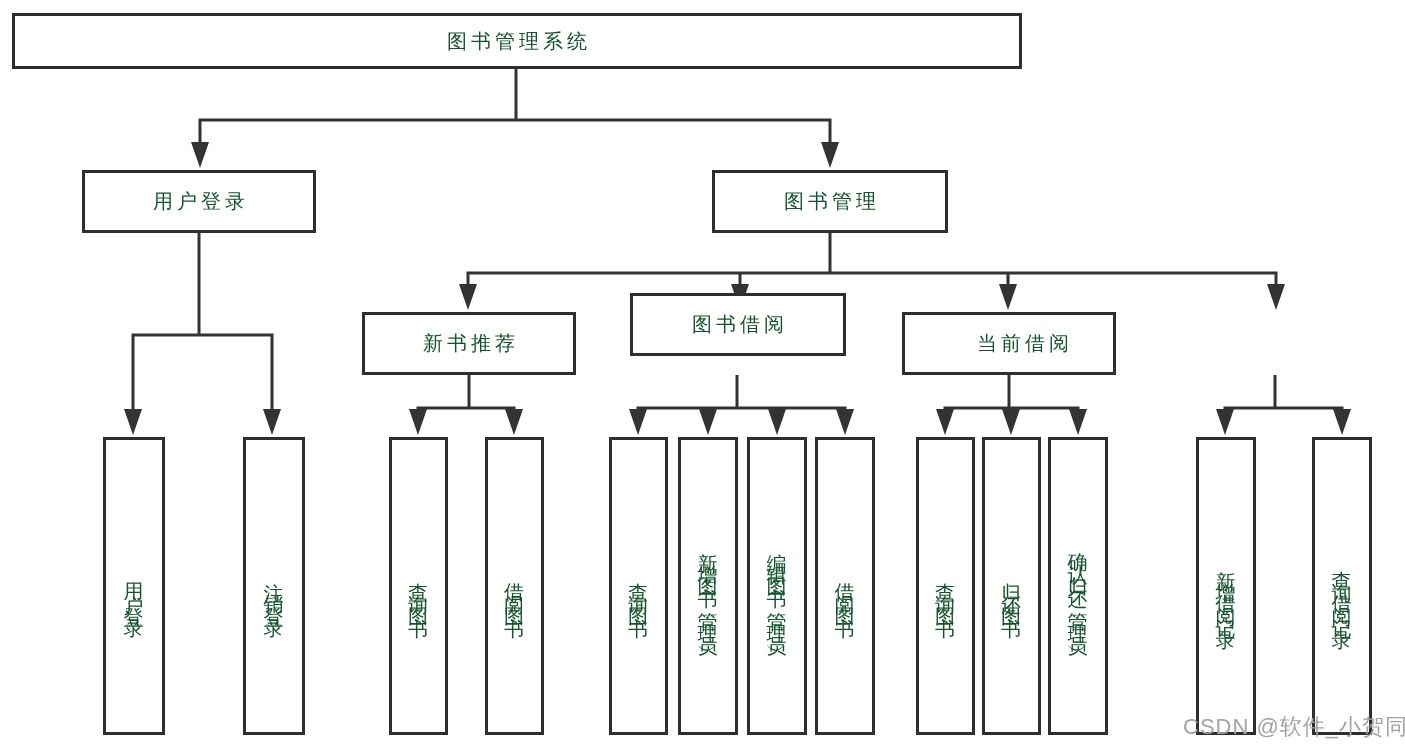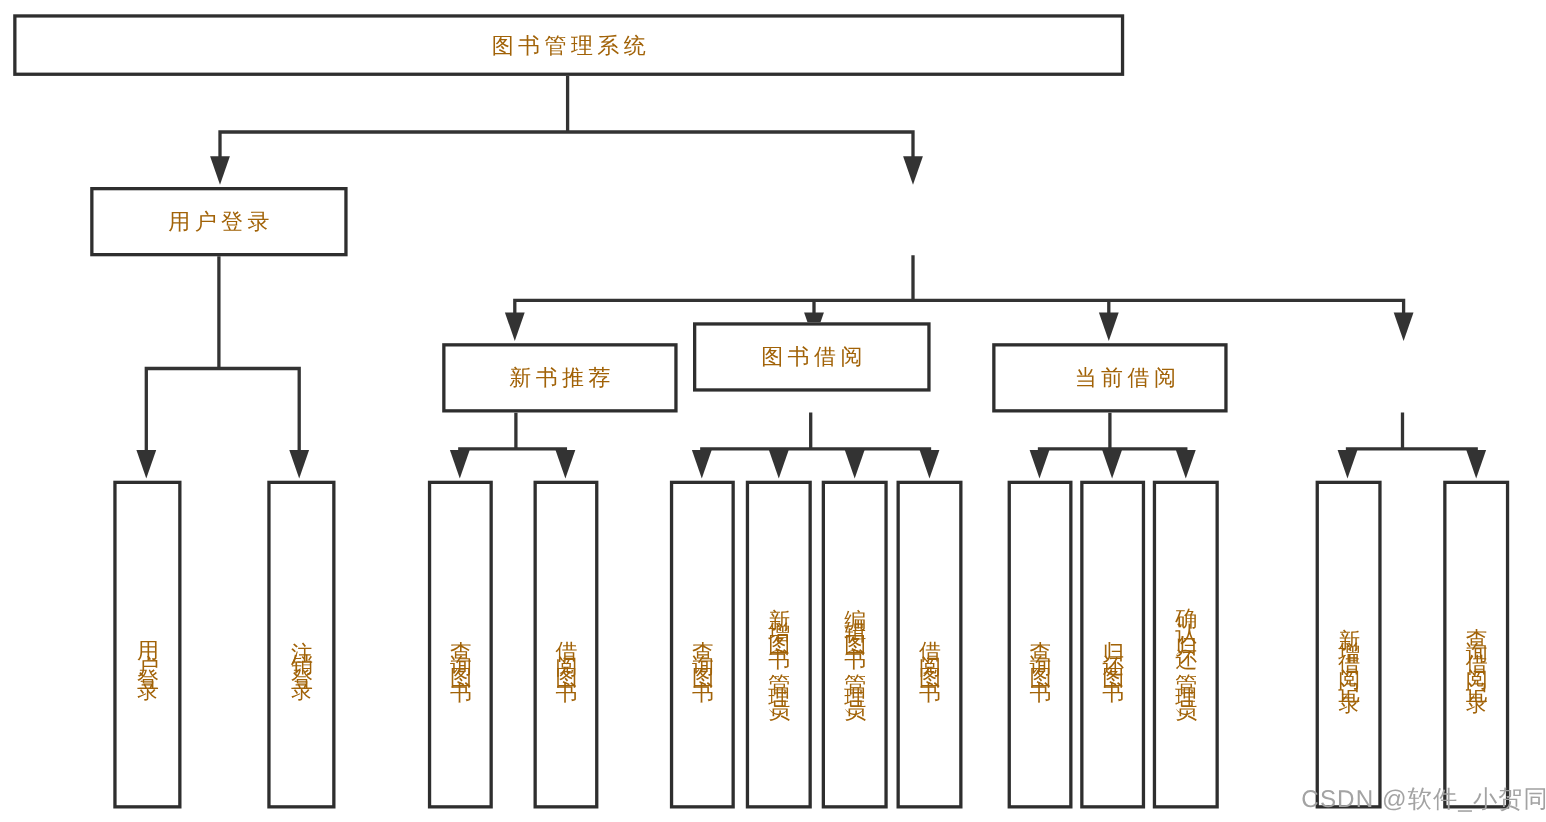--- a/index.html
+++ b/index.html
@@ -12,21 +12,21 @@
   }
   .connectors { position:absolute; left:0; top:0; z-index:1; }
   .box {
     position:absolute;
     box-sizing:border-box;
     background:#ffffff;
     border:3px solid #2e2e2e;
     display:flex;
     align-items:center;
     justify-content:center;
-    color:#a16207;
+    color:#14532d;
     z-index:2;
   }
   .box.h span {
     font-size:20px;
     letter-spacing:4px;
     white-space:nowrap;
     transform:translateX(2px); 
   }
   .box.v span {
     writing-mode:vertical-rl;
@@ -91,22 +91,25 @@
     </g>
   </svg>
 
   <div class="box h" style="left:12px; top:13px; width:1010px; height:56px;">
     <span>图书管理系统</span>
   </div>
 
   <div class="box h" style="left:82px; top:170px; width:234px; height:63px;">
     <span>用户登录</span>
   </div>
+  <div class="box h" style="left:712px; top:170px; width:236px; height:63px;">
+    <span>图书管理</span>
+  </div>
 
-  <div class="box h" style="left:362px; top:312px; width:214px; height:63px;margin-left:40px;">
+  <div class="box h" style="left:362px; top:312px; width:214px; height:63px;">
     <span>新书推荐</span>
   </div>
   <div class="box h" style="left:630px; top:293px; width:216px; height:63px;">
     <span>图书借阅</span>
   </div>
   <div class="box h" style="left:902px; top:312px; width:214px; height:63px;padding-left:28px;">
     <span>当前借阅</span>
   </div>
 
   <div class="box v" style="left:103px; top:437px; width:62px; height:298px;">

